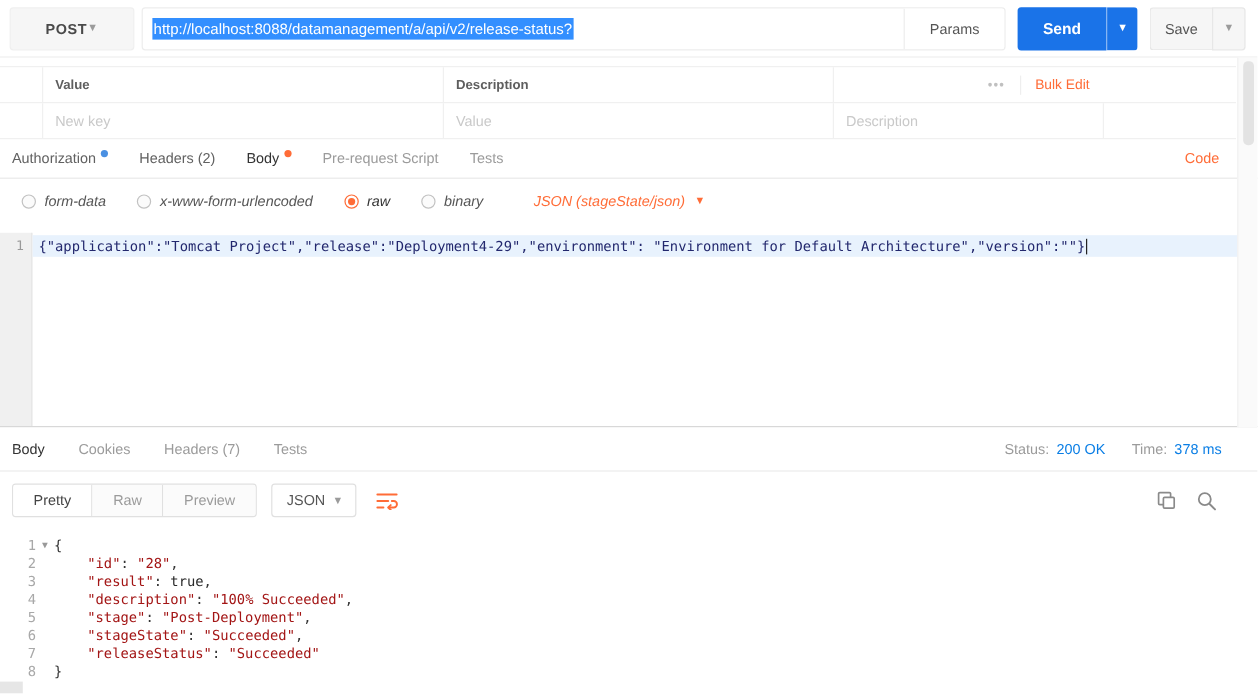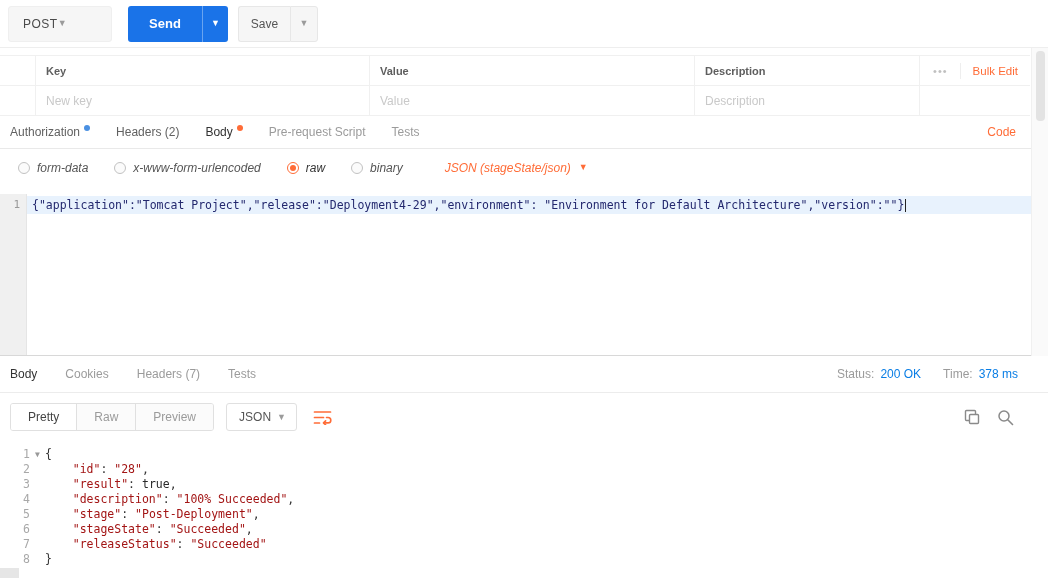--- a/index.html
+++ b/index.html
@@ -1,21 +1,21 @@
 <!DOCTYPE html>
 <html style="--accent: #ff6c37; --blue: #1a73e8; --statblue: #0a7ee5; --sel: #338fff;"><head>
 <meta charset="utf-8">
 <style>
   * { margin:0; padding:0; box-sizing:border-box; }
   html,body { width:1048px; height:578px; background:#fff; font-family:"Liberation Sans", sans-serif; font-size:12px; color:#333; overflow:hidden; }
   .app { position:relative; width:1048px; height:578px; background:#fff; }
 
   
   .url-bar { display:flex; align-items:center; height:48px; padding:0 10px 0 8px; border-bottom:1px solid #eee; }
-  .method-select { width:104px; height:36px; background:#f6f6f6; border:1px solid #efefef; border-radius:3px; display:flex; align-items:center; justify-content:flex-start; padding:0 14px; font-weight:normal; font-size:12px; color:#4a4a4a; letter-spacing:.5px; cursor:pointer; flex-shrink:0; margin-right:6px; }
+  .method-select { width:104px; height:36px; background:#f6f6f6; border:1px solid #efefef; border-radius:3px; display:flex; align-items:center; justify-content:center; padding:0 14px; font-weight:bold; font-size:12px; color:#4a4a4a; letter-spacing:.5px; cursor:pointer; flex-shrink:0; margin-right:6px; }
   .chev { color:#9b9b9b; font-size:9px; line-height:1; }
   .url-wrap { flex:1; height:36px; display:flex; border:1px solid #ededed; border-radius:3px; overflow:hidden; background:#fff; }
   .url-field { flex:1; display:flex; align-items:center; padding:0 8px; font-size:12.5px; overflow:hidden; white-space:nowrap; }
   .url-selected { background:var(--sel,#338fff); color:#fff; padding:2px 1px; }
   .params-btn { width:84px; display:flex; align-items:center; justify-content:center; border-left:1px solid #ededed; background:#fff; color:#555; font-size:12px; cursor:pointer; flex-shrink:0; }
   .send-group { display:flex; margin-left:10px; flex-shrink:0; }
   .send-btn { width:74px; height:36px; background:var(--blue,#1a73e8); color:#fff; font-weight:bold; font-size:13px; display:flex; align-items:center; justify-content:center; border-radius:3px 0 0 3px; cursor:pointer; }
   .send-caret { width:26px; height:36px; background:var(--blue,#1a73e8); border-left:1px solid rgba(255,255,255,.35); border-radius:0 3px 3px 0; display:flex; align-items:center; justify-content:center; cursor:pointer; }
   .send-caret .chev { color:#fff; }
   .save-group { display:flex; margin-left:10px; flex-shrink:0; }
@@ -96,38 +96,43 @@
 </head>
 <body>
 
 <div class="app">
 
   <div class="url-bar">
     <div class="method-select">
       <span>POST</span>
       <span class="chev">▼</span>
     </div>
+    <div class="url-wrap">
+      <div class="url-field">
+        <span class="url-selected">http://localhost:8088/datamanagement/a/api/v2/release-status?</span>
+      </div>
+      <div class="params-btn">Params</div>
+    </div>
     <div class="send-group">
       <div class="send-btn">Send</div>
       <div class="send-caret">
         <span class="chev">▼</span>
       </div>
     </div>
     <div class="save-group">
       <div class="save-btn">Save</div>
       <div class="save-caret">
         <span class="chev">▼</span>
       </div>
     </div>
   </div>
 
   <div class="kv-table">
     <div class="kv-row">
       <div class="kv-cell"></div>
-      <div class="kv-cell kv-head">Key</div>
       <div class="kv-cell kv-head">Value</div>
       <div class="kv-cell kv-head">Description</div>
       <div class="kv-cell last">
         <span class="menu-dots">•••</span>
         <span class="vdiv"></span>
         <span class="bulk-edit">Bulk Edit</span>
       </div>
     </div>
     <div class="kv-row">
       <div class="kv-cell"></div>

